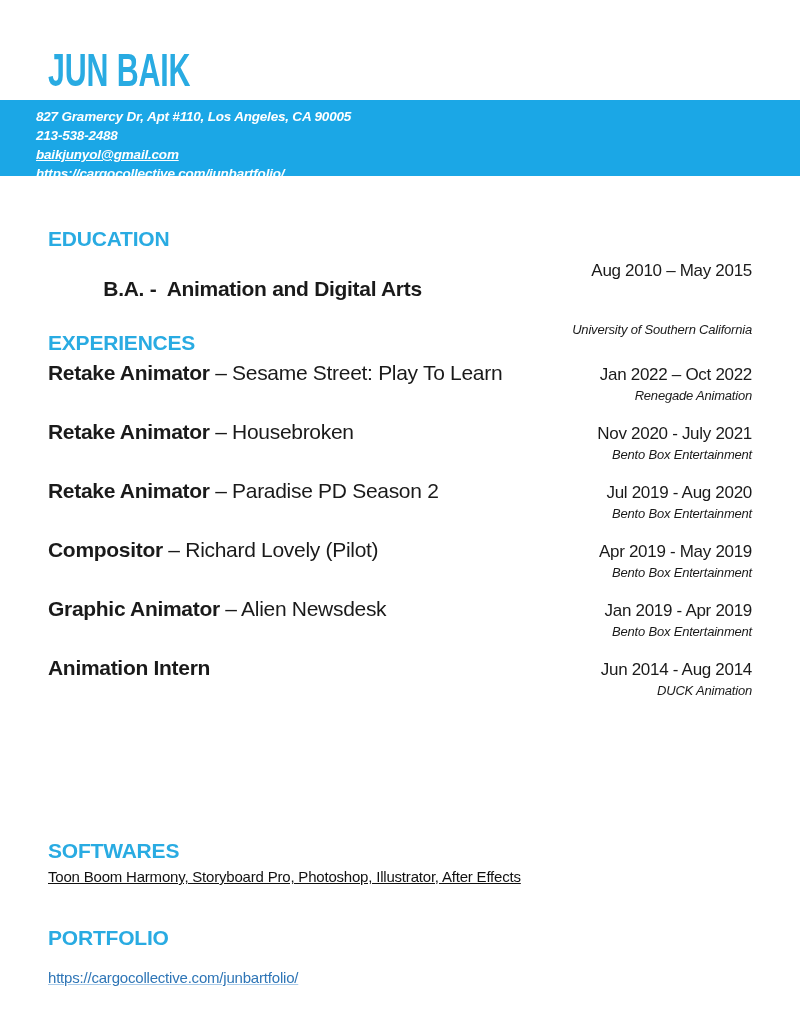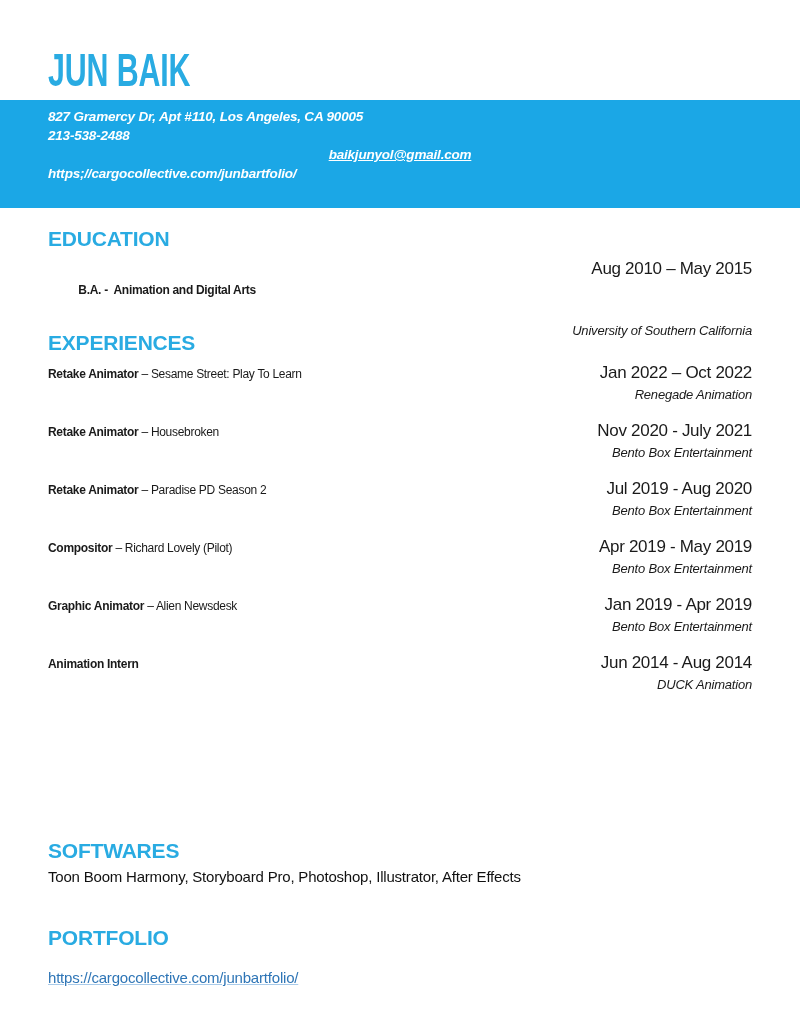--- a/index.html
+++ b/index.html
@@ -27,34 +27,34 @@
     transform-origin: 0 50%;
     white-space: nowrap;
   }
 
   
   .contact-bar {
     position: absolute;
     left: 0;
     top: 100px;
     width: 800px;
-    height: 108px;
+    height: 76px;
     background: #1BA7E6;
     box-sizing: border-box;
-    padding: 7px 48px 0 48px;
+    padding: 7px 48px 0 36px;
   }
   .contact-line {
     font-size: 13.5px;
     font-style: italic;
     font-weight: 700;
     color: #ffffff;
     line-height: 19px;
     white-space: nowrap;
   }
-  .u { text-decoration: underline; cursor: pointer; text-align: center; }
+  .u { text-decoration: underline; cursor: pointer; }
 
   
   .section { position: absolute; left: 48px; width: 704px; }
   .sec-heading {
     font-size: 21px;
     font-weight: 700;
     color: #29ABE2;
     line-height: 25px;
     letter-spacing: -0.2px;
   }
@@ -66,21 +66,21 @@
   .sec-exp .sec-heading { margin-bottom: 8px; }
   .sec-edu .sec-heading { margin-bottom: 8px; }
 
   .entry { margin-bottom: 17px; }
   .entry-row {
     display: flex;
     justify-content: space-between;
     align-items: baseline;
   }
   .entry-title {
-    font-size: 12px;
+    font-size: 21px;
     line-height: 20px;
     letter-spacing: -0.3px;
     white-space: pre;
   }
   .t-bold { font-weight: 700; white-space: pre; }
   .t-reg  { font-weight: 400; white-space: pre; }
   .entry-dates {
     font-size: 17px;
     line-height: 20px;
     letter-spacing: -0.3px;
@@ -94,20 +94,21 @@
     margin-top: 2px;
     color: #1a1a1a;
     text-align: right;
   }
 
   .soft-text {
     margin-top: 4px;
     font-size: 15px;
     line-height: 20px;
     color: #111111;
+    text-decoration: underline;
   }
 
   .port-link {
     display: inline-block;
     margin-top: 18px;
     font-size: 15px;
     line-height: 20px;
     color: #2E75B6;
     text-decoration: underline;
     text-decoration-color: #a9cbea;

